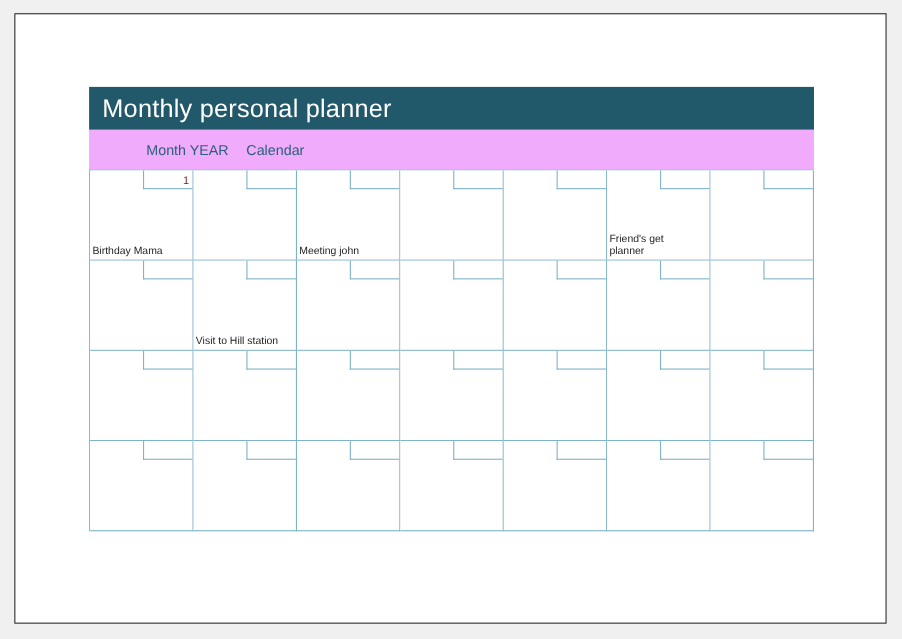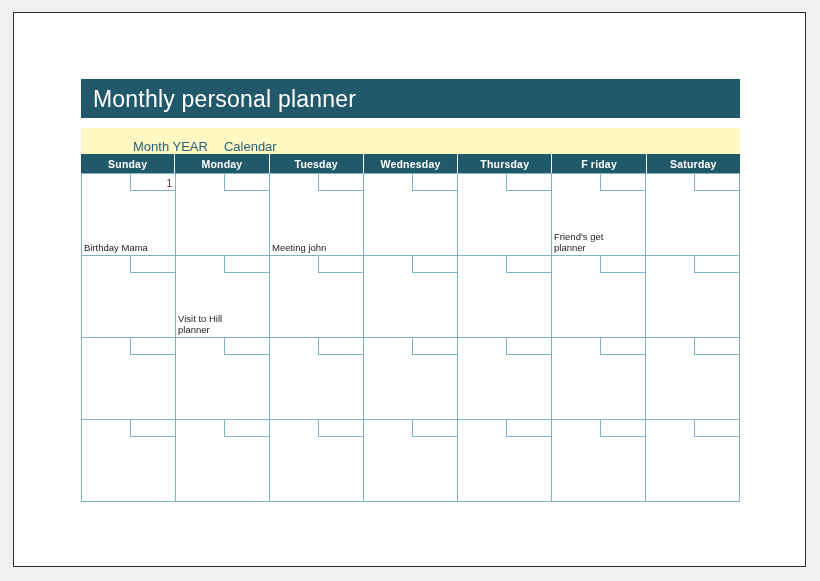--- a/index.html
+++ b/index.html
@@ -46,24 +46,24 @@
     font-size: 23px;
     font-weight: normal;
     letter-spacing: 0.2px;
     white-space: nowrap;
   }
 
   
   #subtitle-row {
     position: absolute;
     left: 67px;
-    top: 115px;
+    top: 105px;
     width: 659px;
     height: 36px;
-    background: #fef9c3;
+    background: #f0abfc;
   }
   #subtitle-inner {
     position: absolute;
     left: 52px;
     top: 50%;
     transform: translateY(-50%);
     color: #2a6077;
     font-size: 13px;
     white-space: nowrap;
   }
@@ -163,29 +163,20 @@
   </div>
 
   <div id="subtitle-row">
     <div id="subtitle-inner">
       <span>Month YEAR</span><span class="gap"></span><span>Calendar</span>
     </div>
   </div>
 
   <div id="calendar">
 
-    <div id="weekday-header">
-      <div class="weekday-cell">Sunday</div>
-      <div class="weekday-cell">Monday</div>
-      <div class="weekday-cell">Tuesday</div>
-      <div class="weekday-cell">Wednesday</div>
-      <div class="weekday-cell">Thursday</div>
-      <div class="weekday-cell">F riday</div>
-      <div class="weekday-cell">Saturday</div>
-    </div>
 
     <div id="weeks">
 
       <div class="week-row">
         <div class="day-cell">
           <div class="date-box">
             <span class="date-num">1</span>
           </div>
           <div class="event-text">Birthday Mama</div>
         </div>
@@ -231,21 +222,21 @@
         <div class="day-cell">
           <div class="date-box">
             <span class="date-num"></span>
           </div>
           <div class="event-text"></div>
         </div>
         <div class="day-cell">
           <div class="date-box">
             <span class="date-num"></span>
           </div>
-          <div class="event-text">Visit to Hill planner</div>
+          <div class="event-text">Visit to Hill station</div>
         </div>
         <div class="day-cell">
           <div class="date-box">
             <span class="date-num"></span>
           </div>
           <div class="event-text"></div>
         </div>
         <div class="day-cell">
           <div class="date-box">
             <span class="date-num"></span>

